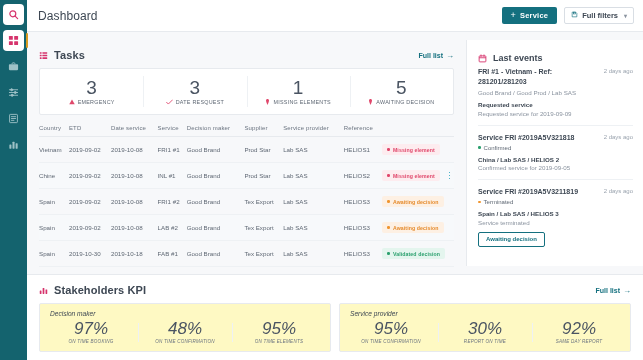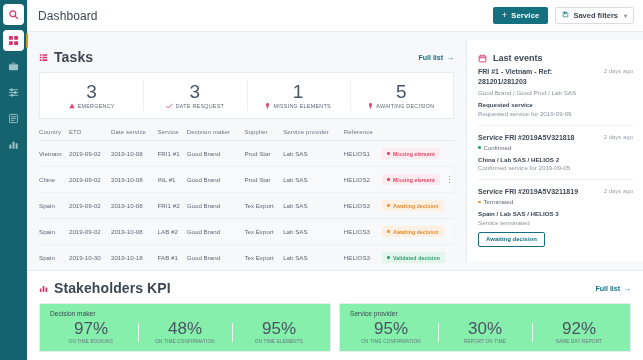--- a/index.html
+++ b/index.html
@@ -59,21 +59,21 @@
   .content { flex: 1 1 auto; display: flex; min-height: 0; }
   .left-pane { flex: 1 1 auto; min-width: 0; display: flex; flex-direction: column; }
   .right-pane {
     width: 177px; flex: 0 0 177px; background: #ffffff;
     border-left: 1px solid #e7eaee; padding: 9px 10px 0 11px;
     overflow: hidden;
   }
 
   
   .sec-head { display: flex; align-items: center; padding: 9px 12px 7px 12px; }
-  .sec-title { font-size: 14px; color: #3d4753; font-weight: 700; letter-spacing: .1px; }
+  .sec-title { font-size: 11px; color: #3d4753; font-weight: 700; letter-spacing: .1px; }
   .sec-icon { margin-right: 6px; display: flex; align-items: center; }
   .full-list {
     margin-left: auto; font-size: 7px; color: #14707f; font-weight: 700;
     display: flex; align-items: center; gap: 3px; cursor: pointer;
   }
   .full-list .arrow { font-size: 8px; }
 
   
   .tasks-wrap { padding: 0 12px; }
   .task-card {
@@ -121,22 +121,23 @@
   .badge.validated .dot { background: #2ba06e; }
   .kebab { display: flex; flex-direction: column; gap: 1.2px; align-items: center; cursor: pointer; }
   .kebab i { width: 1.8px; height: 1.8px; border-radius: 50%; background: #16a0ba; display: block; }
   .col-status { width: 58px; }
   .col-kebab { width: 9px; }
 
   
   .kpi-section { background: #ffffff; border-top: 1px solid #e7eaee; padding-bottom: 8px; }
   .kpi-row { display: flex; gap: 8px; padding: 0 12px; }
   .kpi-card {
-    flex: 1 1 0; border: 1px solid #e7eaee; border-radius: 2px; background: #86efac;
+    flex: 1 1 0; border: 1px solid #e7eaee; border-radius: 2px; background: #fef9c3;
     padding: 6px 4px 7px 4px;
+    font-style: italic;
   }
   .kpi-card-title {
     font-size: 6.6px; color: #3d4753; font-weight: 400;
     padding: 0 5px 3px 6px;
   }
   .kpi-metrics { display: flex; }
   .kpi-metric {
     flex: 1 1 0; display: flex; flex-direction: column;
     align-items: center; gap: 1px; position: relative;
   }
@@ -249,21 +250,21 @@
           <span class="plus">+</span>
           <span>Service</span>
         </button>
         <button class="btn-saved">
           <span>
             <svg width="7" height="7" viewBox="0 0 24 24" fill="none" stroke="#14707f" stroke-width="2.2">
               <path d="M4 4h12l4 4v12H4z"></path>
                 <rect x="8" y="4" width="8" height="6"></rect>
             </svg>
           </span>
-          <span>Saved filters</span>
+          <span>Full filters</span>
           <span class="caret">▾</span>
         </button>
       </div>
     </header>
 
     <div class="content">
 
       <div class="left-pane">
 
         <div class="sec-head">

